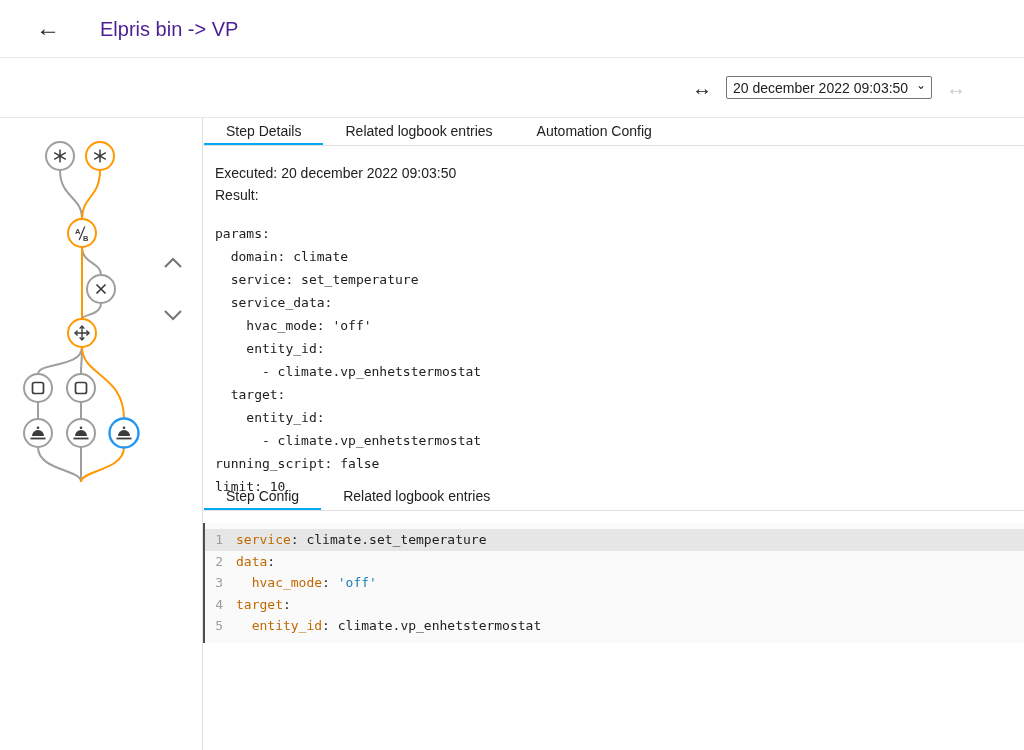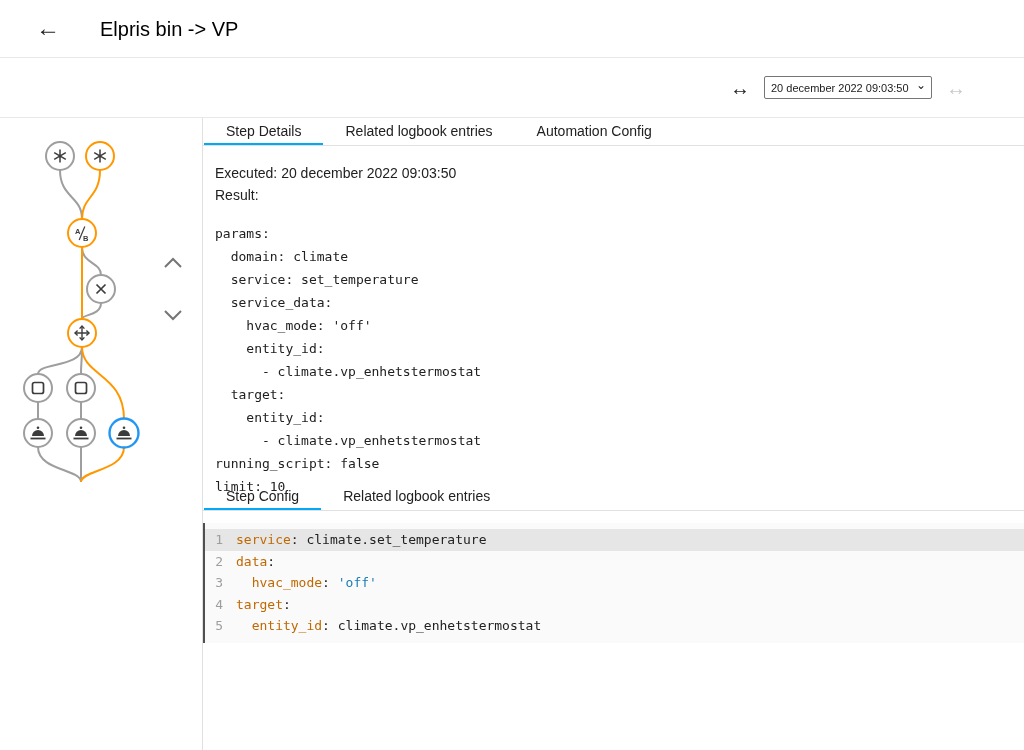--- a/index.html
+++ b/index.html
@@ -2,30 +2,30 @@
 <html><head>
 <meta charset="utf-8">
 <style>
   * { margin:0; padding:0; box-sizing:border-box; }
   html,body { width:1024px; height:750px; background:#fff; font-family:"Liberation Sans", sans-serif; color:#212121; }
   #app { position:relative; width:1024px; height:750px; overflow:hidden; background:#fff; }
 
   
   #app-header { position:absolute; top:0; left:0; width:1024px; height:58px; border-bottom:1px solid #e8e8e8; background:#fff; }
   #back-btn { position:absolute; left:36px; top:13px; font-size:24px; line-height:30px; cursor:pointer; color:#212121; }
-  #page-title { position:absolute; left:100px; top:0; height:76px; line-height:58px; font-size:20px; color:#000000; }
+  #page-title { position:absolute; left:100px; top:0; height:76px; line-height:58px; font-size:20px; color:#4c1d95; }
 
   
   #toolbar { position:absolute; top:58px; left:0; width:1024px; height:60px; border-bottom:1px solid #e8e8e8; background:#fff;
              display:flex; align-items:center; justify-content:flex-end; padding-right:58px; gap:14px; }
   .nav-arrow { font-size:20px; line-height:22px; }
   #prev-trace { color:#212121; cursor:pointer; }
   #next-trace { color:#c9c9c9; }
   .select-wrap { position:relative; display:inline-block; }
-  #run-select { appearance:none; -webkit-appearance:none; font-family:"Liberation Sans", sans-serif; font-size:11px;
+  #run-select { appearance:none; -webkit-appearance:none; font-family:"Liberation Sans", sans-serif; font-size:14px;
                 padding:2px 22px 2px 6px; border:1px solid #767676; border-radius:2px; background:#fff; color:#212121; height:23px; }
   .select-caret { position:absolute; right:6px; top:2px; font-size:12px; color:#212121; pointer-events:none; }
 
   
   #left-panel { position:absolute; top:118px; left:0; width:203px; height:632px; border-right:1px solid #e0e0e0; background:#fff; }
   .chev { position:absolute; left:162px; width:22px; height:14px; cursor:pointer; }
   #chev-up { top:138px; }
   #chev-down { top:190px; }
   #trace-graph { position:absolute; top:0; left:0; }
 

